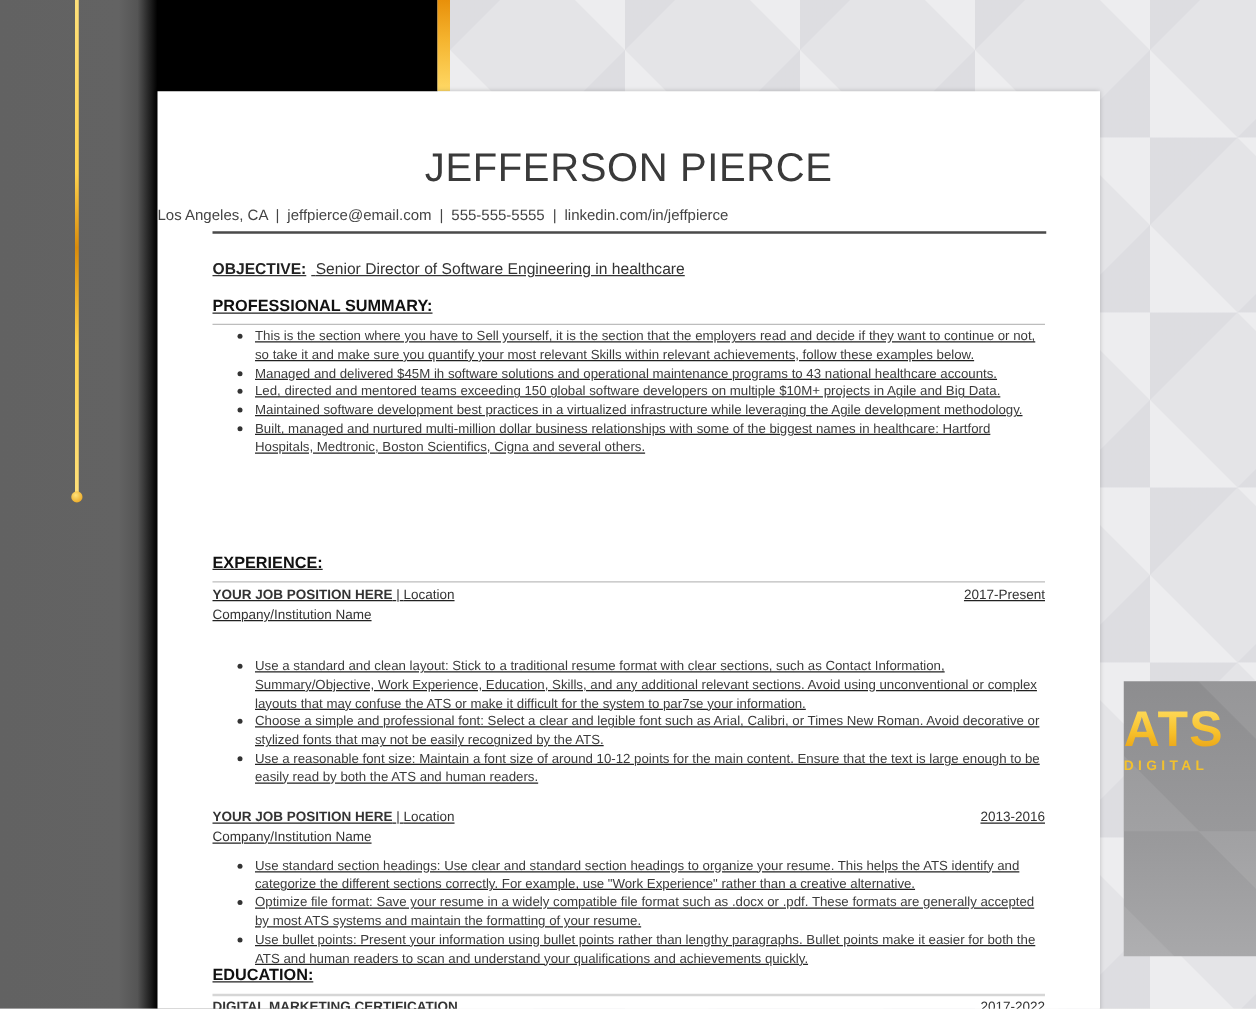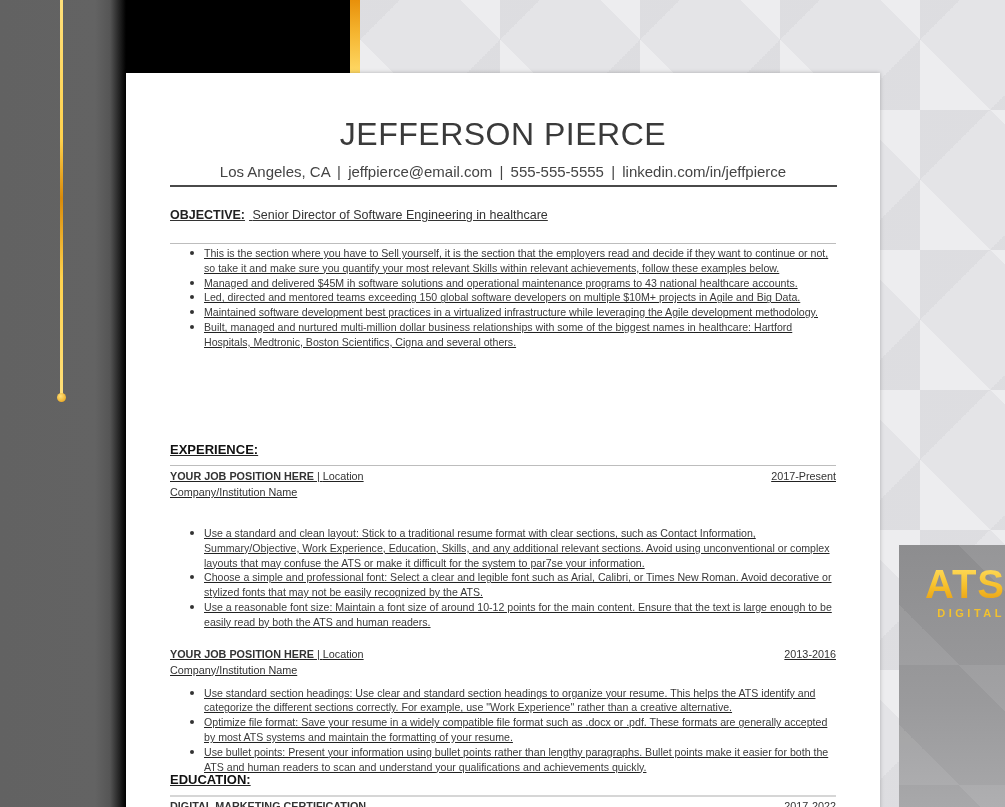--- a/index.html
+++ b/index.html
@@ -28,26 +28,26 @@
       position: absolute; left: 60px; top: 0; width: 3px; height: 396px;
       background: linear-gradient(180deg, #ffe07a 0%, #ffd24d 35%, #d98b0a 50%, #ffd24d 70%, #ffe07a 100%);
     }
     .gold-dot {
       position: absolute; left: 57px; top: 393px; width: 9px; height: 9px; border-radius: 50%;
       background: radial-gradient(circle at 40% 35%, #ffe27a, #e69a0e);
     }
 
     
     .ats-badge {
-      position: absolute; left: 899px; top: 545px; width: 106px; height: 262px;
+      position: absolute; left: 899px; top: 545px; width: 106px; height: 220px;
       background:
         linear-gradient(45deg, rgba(255,255,255,0.08) 25%, transparent 25%, transparent 75%, rgba(255,255,255,0.08) 75%),
         linear-gradient(180deg, #8d8d8f 0%, #9a9a9c 60%, #a8a8aa 100%);
       background-size: 120px 120px, auto;
-      text-align: right;
+      text-align: left;
     }
     .ats-title {
       margin-top: 18px; font-family: "Liberation Sans", sans-serif; font-weight: bold;
       font-size: 40px; line-height: 42px; letter-spacing: 1px;
       color: #f5c531;
       background: linear-gradient(180deg, #ffe066 0%, #f7c02a 55%, #e59a10 100%);
       -webkit-background-clip: text; background-clip: text; -webkit-text-fill-color: transparent;
     }
     .ats-sub {
       margin-top: 2px; font-weight: bold; font-size: 11px; letter-spacing: 3.5px; color: #f2c12e;
@@ -59,22 +59,22 @@
       background: #fff; box-shadow: 0 0 4px rgba(0,0,0,0.25);
       color: #222;
     }
     .inner { position: absolute; left: 44px; width: 666px; text-decoration: underline; }
 
     .name {
       position: absolute; top: 38px; left: 0; width: 754px; text-align: center;
       font-size: 32px; line-height: 46px; color: #3a3a3a; letter-spacing: 0.5px;
     }
     .contact {
-      position: absolute; top: 92px; left: 0; width: 754px; text-align: center;
-      font-size: 15px; color: #444; line-height: 14px;
+      position: absolute; top: 92px; left: 0; width: 754px; 
+      font-size: 12px; color: #444; line-height: 14px;
     }
     .contact .sep { margin: 0 3px; }
     .rule-dark { position: absolute; top: 112px; left: 44px; width: 667px; height: 2px; background: #4a4a4a; }
 
     .objective { top: 134px; font-size: 12.5px; line-height: 16px; color: #333; }
     .objective .lbl { font-weight: bold; color: #222; margin-right: 4px; }
 
     .section-h { font-weight: bold; font-size: 13px; line-height: 16px; color: #111; }
     .rule-light { height: 1px; background: #bdbdbd; }
 
@@ -111,20 +111,21 @@
     <span>linkedin.com/in/jeffpierce</span>
   </div>
   <div class="rule-dark"></div>
 
   <div class="inner objective">
     <span class="lbl">OBJECTIVE:</span>
     <span>Senior Director of Software Engineering in healthcare</span>
   </div>
 
   <div class="inner" style="top:164px;">
+    <div class="section-h">PROFESSIONAL SUMMARY:</div>
     <div class="rule-light" style="margin-top:6px;"></div>
     <ul class="bullets" style="margin-top:2px;">
       <li>This is the section where you have to Sell yourself, it is the section that the employers read and decide if they want to continue or not, so take it and make sure you quantify your most relevant Skills within relevant achievements, follow these examples below.</li>
       <li>Managed and delivered $45M ih software solutions and operational maintenance programs to 43 national healthcare accounts.</li>
       <li>Led, directed and mentored teams exceeding 150 global software developers on multiple $10M+ projects in Agile and Big Data.</li>
       <li>Maintained software development best practices in a virtualized infrastructure while leveraging the Agile development methodology.</li>
       <li>Built, managed and nurtured multi-million dollar business relationships with some of the biggest names in healthcare: Hartford Hospitals, Medtronic, Boston Scientifics, Cigna and several others.</li>
     </ul>
   </div>
 

